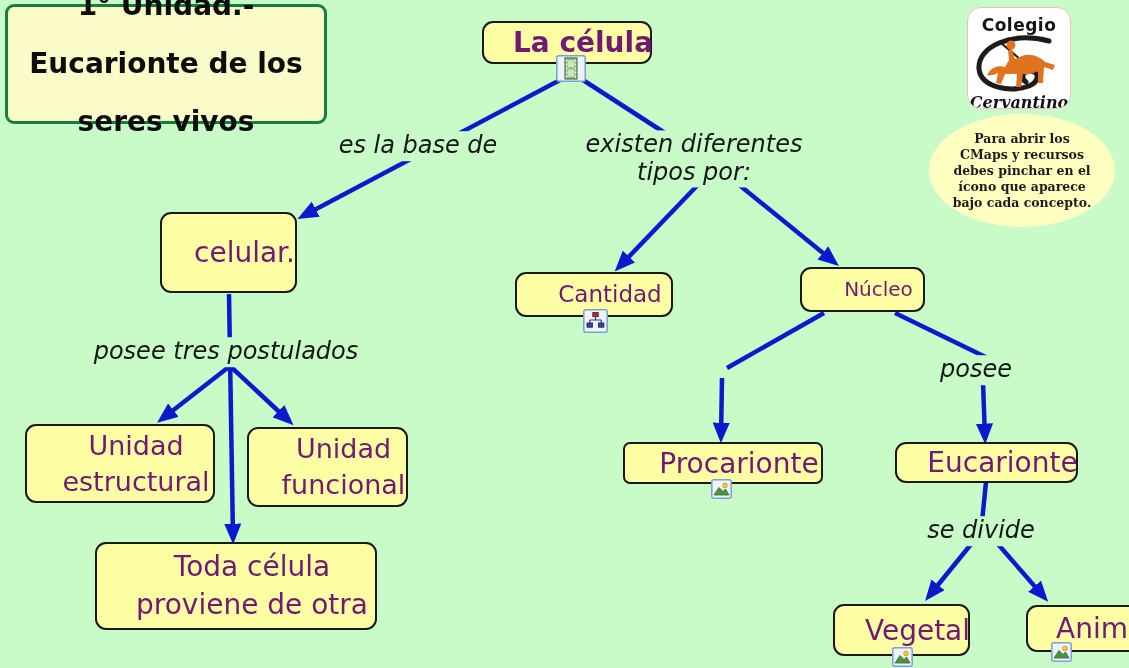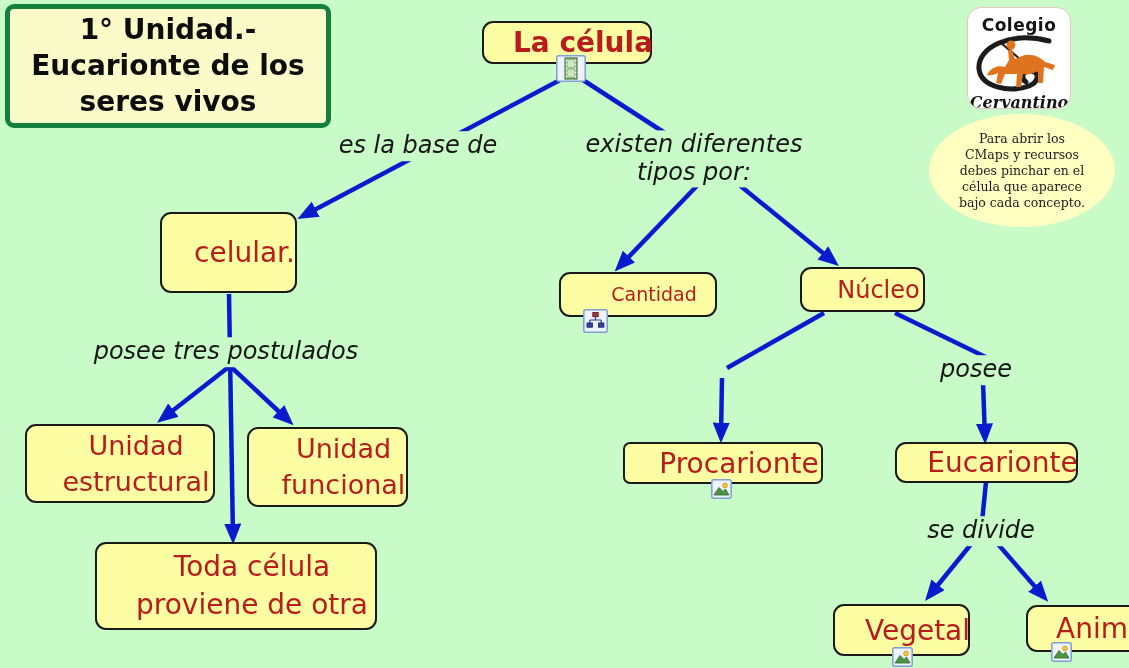--- a/index.html
+++ b/index.html
@@ -1,40 +1,40 @@
 <!DOCTYPE html>
 <html><head>
 <meta charset="utf-8">
 <style>
   html,body{margin:0;padding:0;}
   body{font-family:"DejaVu Sans","Liberation Sans",sans-serif;}
   #canvas{position:relative;width:1129px;height:668px;background:#c8fbc8;overflow:hidden;}
   #lines{position:absolute;left:0;top:0;z-index:1;}
   .node{position:absolute;z-index:3;background:#fdfda4;border:2px solid #1a1a1a;border-radius:11px;
         display:flex;flex-direction:column;align-items:center;justify-content:center;
-        color:#b91c1c;text-align:center;line-height:1.25;box-sizing:border-box;cursor:default;padding-left:32px;}
+        color:#701a75;text-align:center;line-height:1.25;box-sizing:border-box;cursor:default;padding-left:32px;}
   .node .ln{white-space:nowrap;}
   .bold{font-weight:bold;}
   .link-label{position:absolute;z-index:2;background:#c8fbc8;color:#161616;font-style:italic;
         font-size:24px;line-height:1.15;text-align:center;white-space:nowrap;padding:1px 5px;
         transform:translate(-50%,-50%);}
   .res-icon{position:absolute;z-index:4;display:block;cursor:pointer;}
   #title-box{position:absolute;left:5px;top:4px;width:316px;height:114px;z-index:3;
-        background:#fafbc8;border:5px solid #15803d;border-radius:9px;
+        background:#fafbc8;border:3px solid #15803d;border-radius:9px;
         display:flex;flex-direction:column;align-items:center;justify-content:center;
-        font-weight:bold;font-size:28px;line-height:36px;color:#0d0d0d;text-align:center;}
+        font-weight:bold;font-size:28px;line-height:36px;color:#0d0d0d;text-align:center;gap:22px;}
   #logo{position:absolute;left:967px;top:7px;width:102px;height:100px;z-index:3;background:#ffffff;
         border:1px solid #e6c4c4;border-radius:14px;text-align:center;overflow:hidden;}
   #logo .school{font-size:17px;font-weight:600;color:#151515;margin-top:7px;letter-spacing:0.5px;}
   #logo .name{font-family:"DejaVu Serif","Liberation Serif",serif;font-style:italic;font-weight:bold;
         font-size:16px;color:#131313;margin-top:-4px;}
   #note-ellipse{position:absolute;left:929px;top:114px;width:186px;height:113px;z-index:3;
         background:#ffffc2;border-radius:50%;display:flex;flex-direction:column;align-items:center;
         justify-content:center;text-align:right;
-        font-family:"DejaVu Serif","Liberation Serif",serif;font-weight:normal;
+        font-family:"DejaVu Serif","Liberation Serif",serif;font-weight:bold;
         font-size:12.5px;line-height:16px;color:#1c1c1c;}
 </style>
 </head>
 <body>
 
 <div id="canvas">
 
   <svg id="lines" width="1129" height="668">
     <defs>
       <marker id="ah" markerWidth="4.6" markerHeight="3.8" refX="3.2" refY="1.9" orient="auto" markerUnits="strokeWidth">
@@ -73,46 +73,46 @@
       <path d="M16 40 C20 32 28 30 34 32 L38 25 L37 15 L41 14 L44 24 L51 21 C59 18 68 21 74 27 L84 30 L82 35 L73 32 L72 48 L67 48 L67 36 C61 39 56 40 52 39 L50 52 L45 52 L46 39 L34 39 L30 49 L25 48 L27 38 C23 40 18 41 16 40 Z" fill="#e0731d"></path>
       <circle cx="40" cy="10" r="4.5" fill="#e0731d"></circle>
     </svg>
     <div class="name">Cervantino</div>
   </div>
 
   <div id="note-ellipse">
     <div>Para abrir los</div>
     <div>CMaps y recursos</div>
     <div>debes pinchar en el</div>
-    <div>célula que aparece</div>
+    <div>ícono que aparece</div>
     <div>bajo cada concepto.</div>
   </div>
 
   <div class="link-label" style="left:418px;top:146px;">es la base de</div>
   <div class="link-label" style="left:694px;top:159px;">
     <div>existen diferentes</div>
     <div>tipos por:</div>
   </div>
   <div class="link-label" style="left:226px;top:352px;">posee tres postulados</div>
   <div class="link-label" style="left:976px;top:370px;">posee</div>
   <div class="link-label" style="left:981px;top:531px;">se divide</div>
 
   <div class="node bold" style="left:482px;top:21px;width:170px;height:43px;font-size:28px;">
     <div class="ln">La célula</div>
   </div>
 
   <div class="node" style="left:160px;top:212px;width:137px;height:81px;font-size:28px;line-height:37px;">
     <div class="ln">celular.</div>
   </div>
 
-  <div class="node" style="left:515px;top:272px;width:158px;height:45px;font-size:19px;margin-left:44px;">
+  <div class="node" style="left:515px;top:272px;width:158px;height:45px;font-size:23px;">
     <div class="ln">Cantidad</div>
   </div>
 
-  <div class="node" style="left:800px;top:267px;width:125px;height:45px;font-size:24px;">
+  <div class="node" style="left:800px;top:267px;width:125px;height:45px;font-size:20px;">
     <div class="ln">Núcleo</div>
   </div>
 
   <div class="node" style="left:25px;top:424px;width:190px;height:79px;font-size:27px;line-height:36px;">
     <div class="ln">Unidad</div>
     <div class="ln">estructural</div>
   </div>
 
   <div class="node" style="left:247px;top:427px;width:161px;height:80px;font-size:27px;line-height:36px;">
     <div class="ln">Unidad</div>

